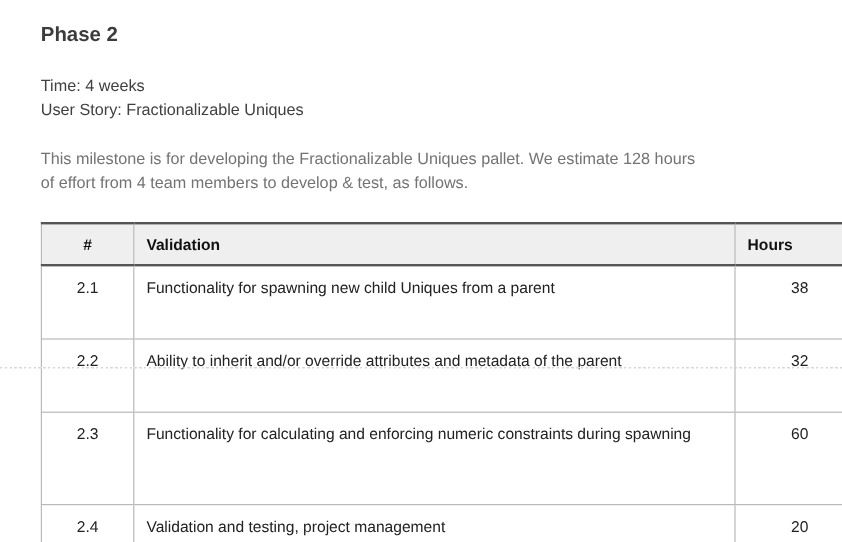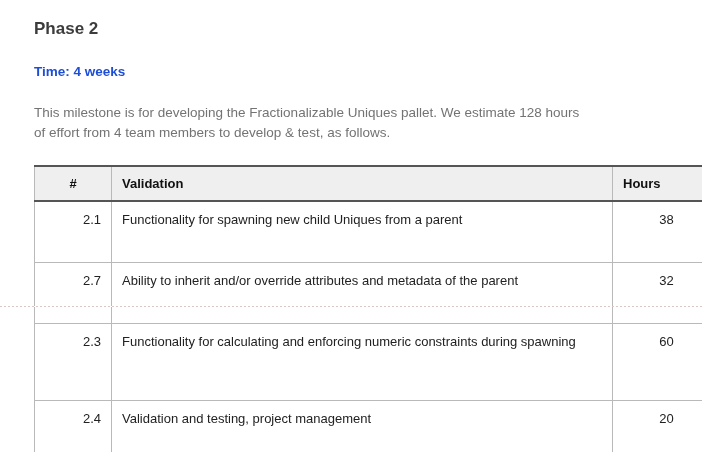--- a/index.html
+++ b/index.html
@@ -26,22 +26,22 @@
   }
   .page-title {
     font-size: 17px;
     font-weight: bold;
     color: #3c3c3c;
     margin: 6px 0 0 0;
     line-height: 22px;
   }
   .meta-line {
     font-size: 13.5px;
-    font-weight: bold;
-    color: #1d4ed8;
+    font-weight: normal;
+    color: #404040;
     line-height: 20px;
     margin: 0;
   }
   .meta-block {
     margin-top: 22px;
   }
   .intro {
     font-size: 13.5px;
     line-height: 20px;
     color: #737373;
@@ -66,21 +66,21 @@
     background: #efefef;
     font-weight: bold;
     color: #111111;
     border-top: 2px solid #555555;
     border-bottom: 2px solid #555555;
     padding-top: 7px;
     padding-bottom: 7px;
   }
   .col-num {
     width: 56px;
-    text-align: right;
+    text-align: center;
   }
   .col-desc {
     width: 480px;
     text-align: left;
   }
   .col-hours {
     width: 87px;
     text-align: center;
   }
   thead .col-desc,
@@ -113,40 +113,41 @@
 </style>
 </head>
 <body>
 
 <div class="page">
 
   <h1 class="page-title">Phase 2</h1>
 
   <div class="meta-block">
     <p class="meta-line">Time: 4 weeks</p>
+    <p class="meta-line">User Story: Fractionalizable Uniques</p>
   </div>
 
   <p class="intro">This milestone is for developing the Fractionalizable Uniques pallet. We estimate 128 hours of effort from 4 team members to develop &amp; test, as follows.</p>
 
   <table class="milestone-table">
     <thead>
       <tr>
         <th class="col-num">#</th>
         <th class="col-desc">Validation</th>
         <th class="col-hours">Hours</th>
       </tr>
     </thead>
     <tbody>
       <tr>
         <td class="col-num">2.1</td>
         <td class="col-desc">Functionality for spawning new child Uniques from a parent</td>
         <td class="col-hours">38</td>
       </tr>
       <tr>
-        <td class="col-num">2.7</td>
+        <td class="col-num">2.2</td>
         <td class="col-desc">Ability to inherit and/or override attributes and metadata of the parent</td>
         <td class="col-hours">32</td>
       </tr>
       <tr class="tall">
         <td class="col-num">2.3</td>
         <td class="col-desc">Functionality for calculating and enforcing numeric constraints during spawning</td>
         <td class="col-hours">60</td>
       </tr>
       <tr>
         <td class="col-num">2.4</td>

